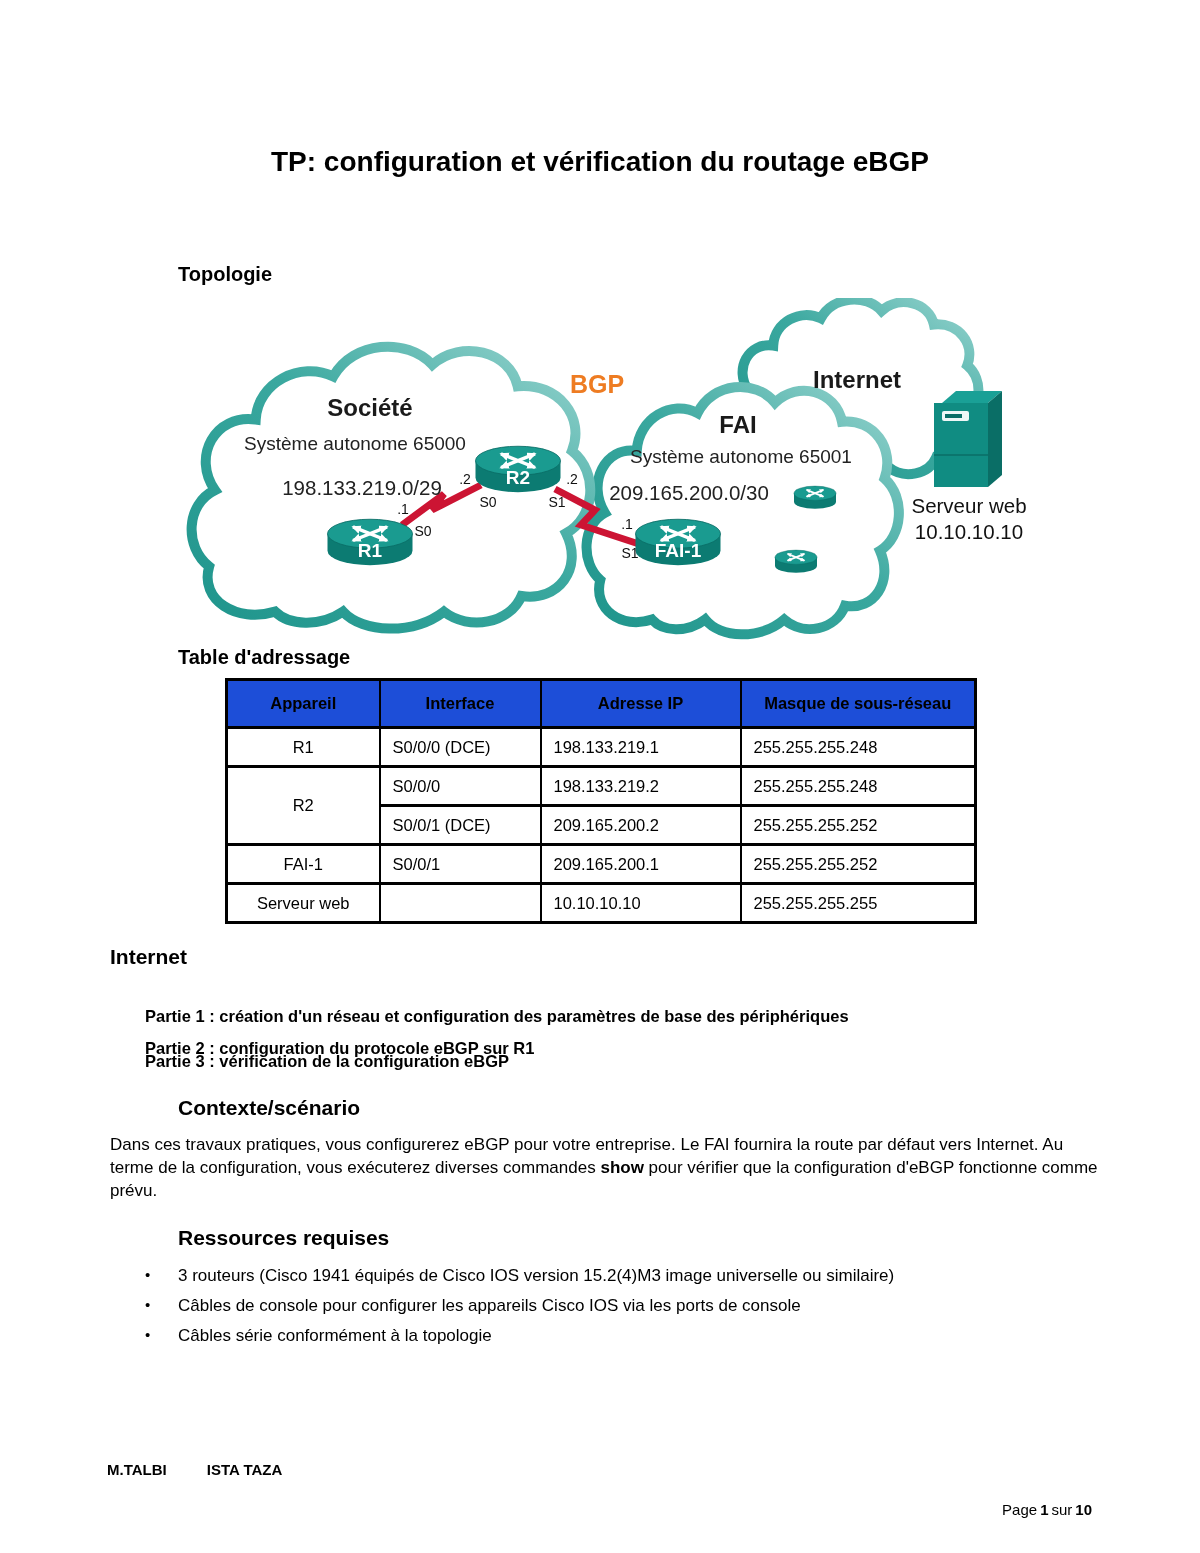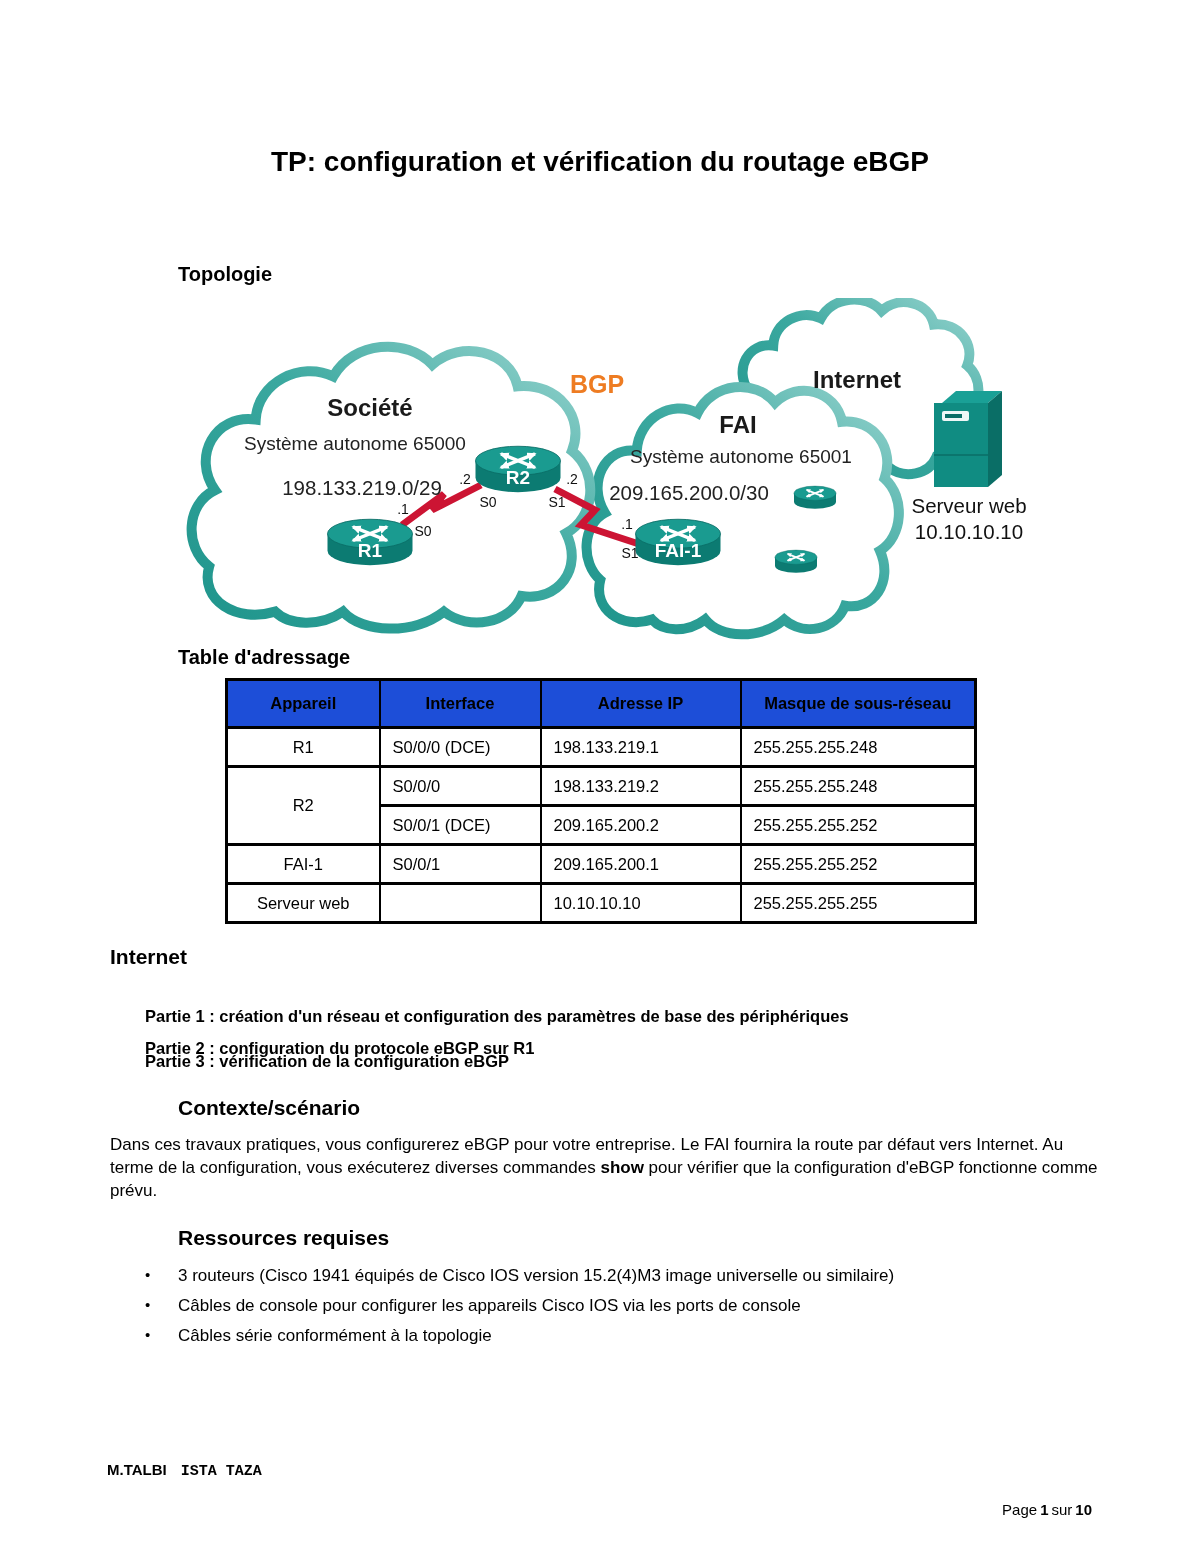--- a/index.html
+++ b/index.html
@@ -50,21 +50,21 @@
   .body-par {
     position:absolute; left:110px; top:1133px; width:992px;
     font-size:17px; line-height:23px;
   }
   .bullet-row { position:absolute; left:145px; width:950px; font-size:17px; }
   #bullet-0 { top:1266px; } #bullet-1 { top:1296px; } #bullet-2 { top:1326px; }
   .bullet-dot { display:inline-block; width:33px; font-size:15px; vertical-align:top; }
   .bullet-text { display:inline-block; width:900px; }
 
   .footer-left  { position:absolute; left:107px; top:1461px; font-size:15px; font-weight:bold; }
-  .footer-left .org { margin-left:14px;font-family:Liberation Mono, monospace; }
+  .footer-left .org { margin-left:40px; }
   .footer-right { position:absolute; right:107px; top:1461px; font-size:15px;margin-top:40px; }
   .footer-right b { margin:0 1px; }
   .footer-right .sp { margin:0 2px; }
 </style>
 </head>
 <body>
 
 <div class="page">
 
   <div class="doc-title">TP: configuration et vérification du routage eBGP</div>

